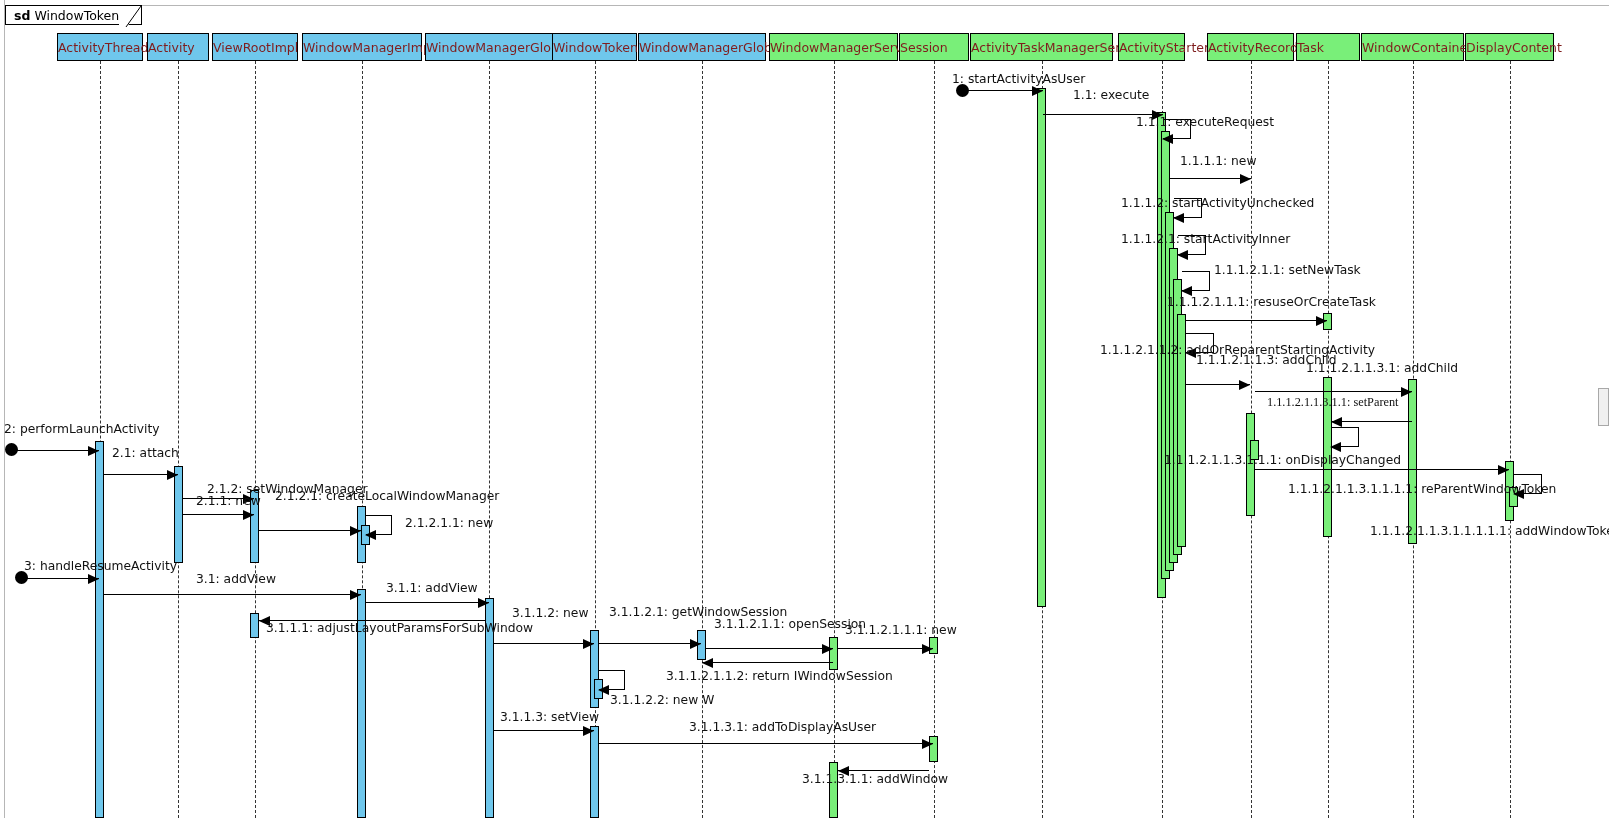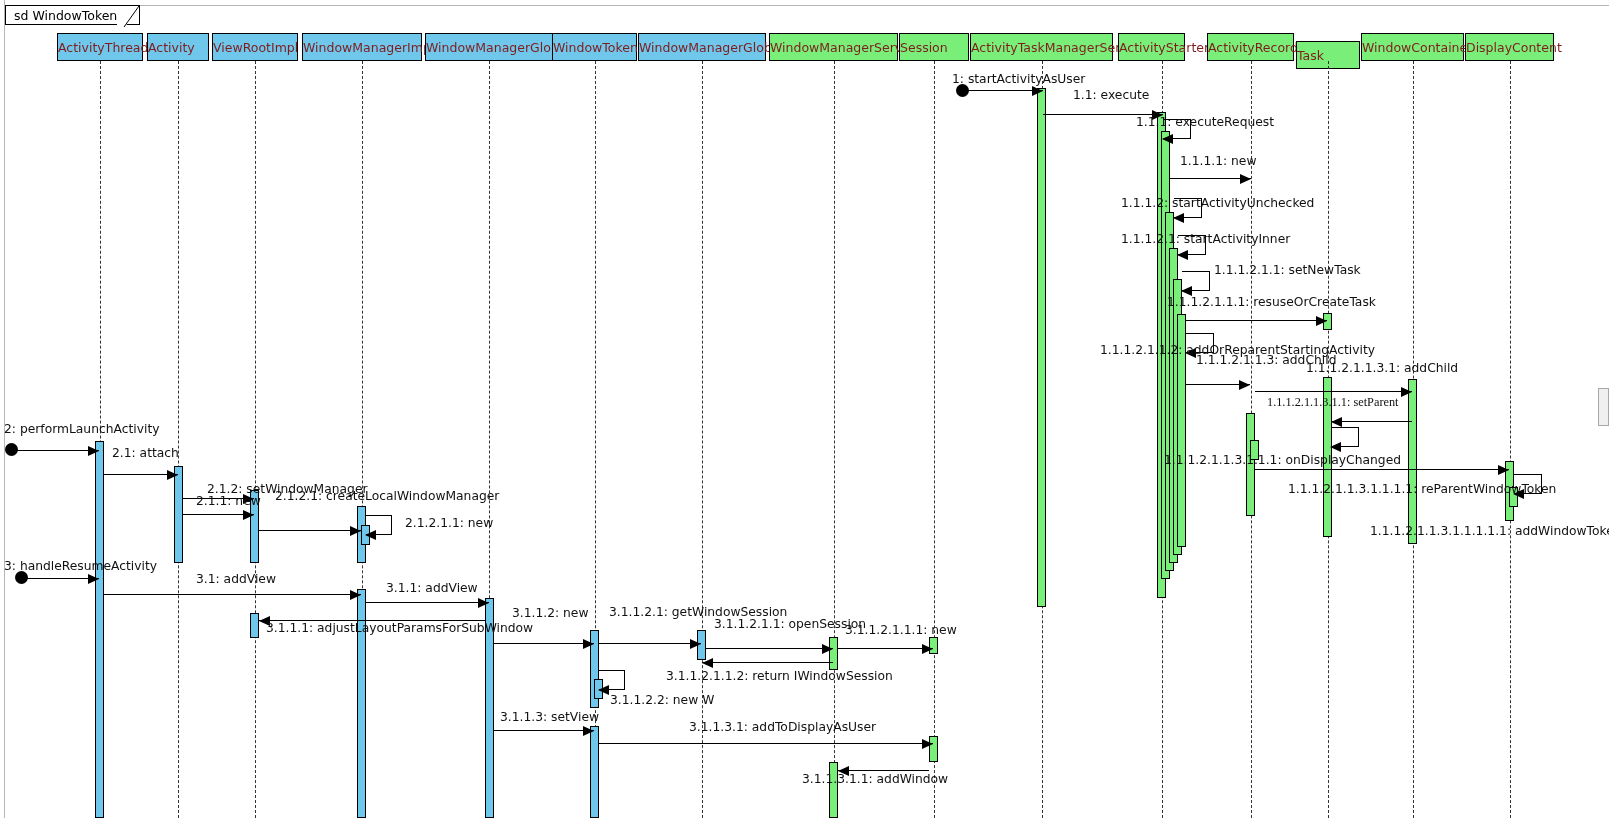--- a/index.html
+++ b/index.html
@@ -6,21 +6,21 @@
   body{font-family:"DejaVu Sans","Liberation Sans",sans-serif;}
   #canvas{position:relative;width:1609px;height:818px;background:#fff;overflow:hidden;}
 
   
   .frame-top{position:absolute;left:0;top:0;width:1609px;height:5px;background:#fff;border-bottom:1px solid #b6b6b6;}
   .frame-left{position:absolute;left:0;top:0;width:4px;height:818px;background:#fff;border-right:1px solid #b6b6b6;}
 
   
   .sd-tab{position:absolute;left:5px;top:5px;height:20px;background:#fff;border:1px solid #000;
           padding:1px 22px 1px 8px;font-size:12.5px;line-height:18px;white-space:nowrap;box-sizing:border-box;}
-  .sd-tab .kw{font-weight:normal;}
+  .sd-tab .kw{font-weight:bold;}
   .sd-tab .notch-line{position:absolute;right:0px;top:0px;width:22px;height:21px;overflow:hidden;}
 
   
   .head{position:absolute;border:1px solid #000;box-sizing:border-box;height:28px;
         display:flex;align-items:center;justify-content:flex-start;font-size:12.5px;color:#7f1d1d;
         white-space:nowrap;}
   .head.blue{background:#6fc7ec;}
   .head.green{background:#79ef79;}
 
   
@@ -107,21 +107,21 @@
       </div>
       <div class="lifeline" style="left: 1042px; top: 61px; height: 757px;"></div>
       <div class="head green" style="left: 1118px; top: 33px; width: 67px;">
         <span>ActivityStarter</span>
       </div>
       <div class="lifeline" style="left: 1162px; top: 61px; height: 757px;"></div>
       <div class="head green" style="left: 1207px; top: 33px; width: 87px;">
         <span>ActivityRecord</span>
       </div>
       <div class="lifeline" style="left: 1251px; top: 61px; height: 757px;"></div>
-      <div class="head green" style="left: 1296px; top: 33px; width: 64px; margin-top: 8px;">
+      <div class="head green" style="left: 1296px; top: 33px; width: 64px;">
         <span>Task</span>
       </div>
       <div class="lifeline" style="left: 1328px; top: 61px; height: 757px;"></div>
       <div class="head green" style="left: 1361px; top: 33px; width: 103px;">
         <span>WindowContainer</span>
       </div>
       <div class="lifeline" style="left: 1413px; top: 61px; height: 757px;"></div>
       <div class="head green" style="left: 1465px; top: 33px; width: 89px;">
         <span>DisplayContent</span>
       </div>
@@ -239,21 +239,21 @@
       <div class="arrowhead r" style="left: 243px; top: 510px;"></div>
       <div class="label" style="left: 207px; top: 483px;">2.1.2: setWindowManager</div>
       <div class="msg" style="left: 259px; top: 530px; width: 102px;"></div>
       <div class="arrowhead r" style="left: 350px; top: 526px;"></div>
       <div class="label" style="left: 275px; top: 490px;">2.1.2.1: createLocalWindowManager</div>
       <div class="self" style="left: 366px; top: 515px; width: 26px; height: 20px;"></div>
       <div class="arrowhead l" style="left: 365px; top: 530px;"></div>
       <div class="label" style="left: 405px; top: 517px;">2.1.2.1.1: new</div>
       <div class="msg" style="left: 22px; top: 578px; width: 77px;"></div>
       <div class="arrowhead r" style="left: 88px; top: 574px;"></div>
-      <div class="label" style="left: 4px; top: 560px;">3: handleResumeActivity</div>
+      <div class="label" style="left: 4px; top: 560px; padding-left: 20px;">3: handleResumeActivity</div>
       <div class="msg" style="left: 104px; top: 594px; width: 257px;"></div>
       <div class="arrowhead r" style="left: 350px; top: 590px;"></div>
       <div class="label" style="left: 196px; top: 573px;">3.1: addView</div>
       <div class="msg" style="left: 366px; top: 602px; width: 123px;"></div>
       <div class="arrowhead r" style="left: 478px; top: 598px;"></div>
       <div class="label" style="left: 386px; top: 582px;">3.1.1: addView</div>
       <div class="msg" style="left: 259px; top: 620px; width: 226px;"></div>
       <div class="arrowhead l" style="left: 259px; top: 616px;"></div>
       <div class="label" style="left: 266px; top: 622px;">3.1.1.1: adjustLayoutParamsForSubWindow</div>
       <div class="msg" style="left: 494px; top: 643px; width: 100px;"></div>

